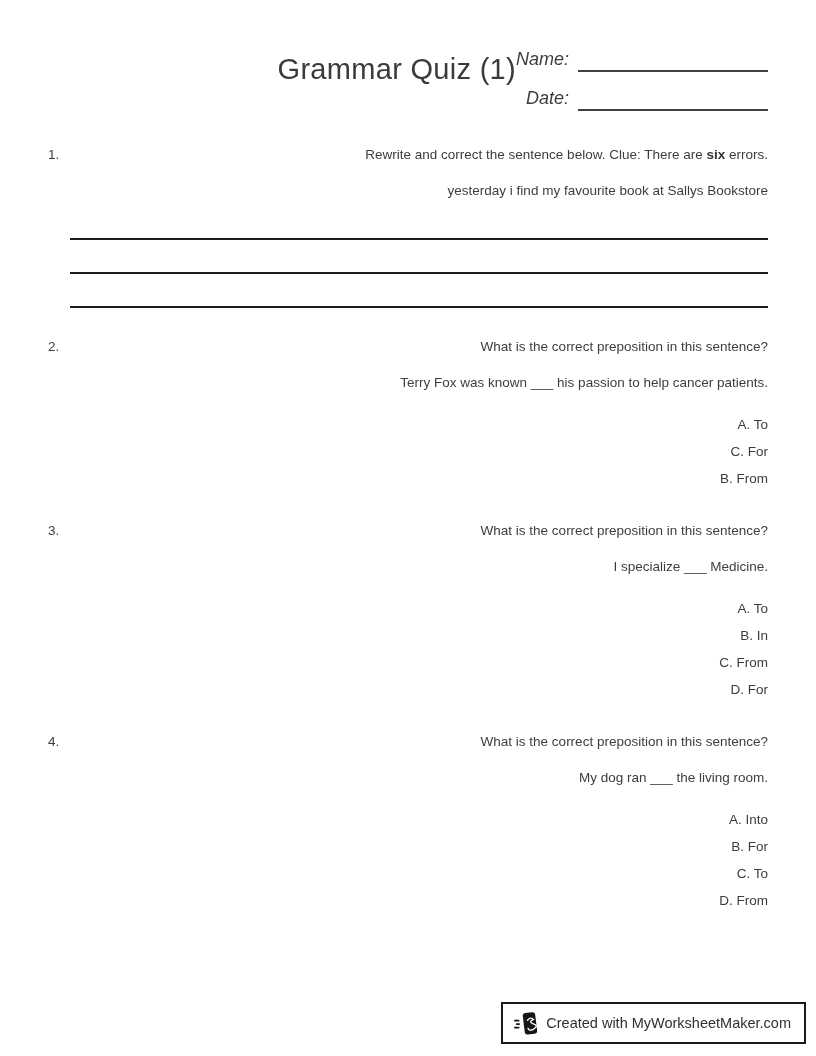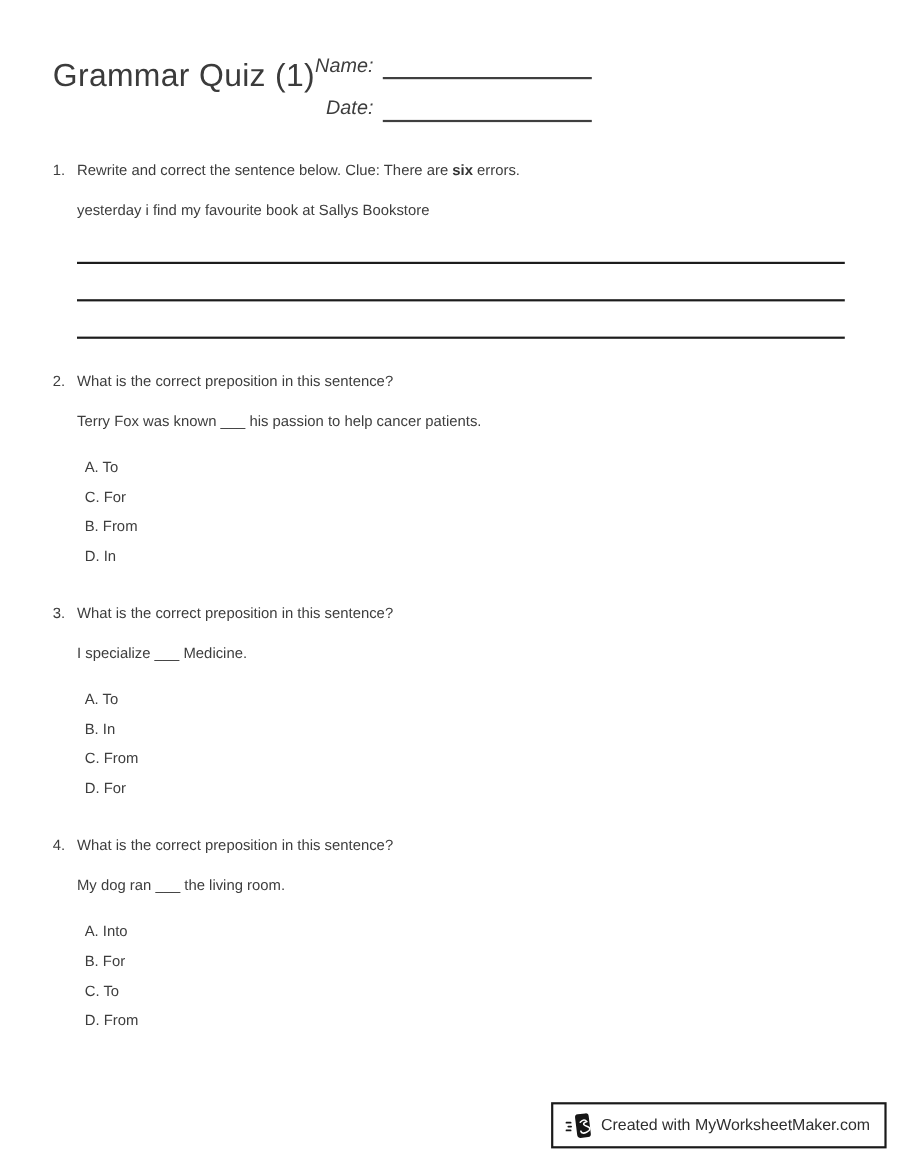--- a/index.html
+++ b/index.html
@@ -14,21 +14,21 @@
   }
   .page {
     position: absolute;
     inset: 0;
     padding: 46px 48px 0 48px;
   }
 
   
   .header {
     display: flex;
-    justify-content: flex-start;
+    justify-content: flex-end;
     align-items: flex-start;
     margin-bottom: 34px;
   }
   .title {
     font-size: 29px;
     font-weight: 400;
     color: #3b3b3b;
     letter-spacing: 0.3px;
     padding-top: 7px;
   }
@@ -61,21 +61,21 @@
     display: flex;
     margin-bottom: 29px;
     font-size: 13.5px;
     line-height: 20px;
   }
   .q-num {
     width: 22px;
     flex: 0 0 22px;
     color: #3d3d3d;
   }
-  .q-body { flex: 1; }
+  .q-body { flex: 1; text-align: right; }
   .q-text { margin-bottom: 16px; }
   .q-text b { font-weight: 700; color: #333; }
   .q-sentence { margin-bottom: 6px; }
 
   .answer-lines { padding-top: 0; }
   .answer-line {
     height: 33px;
     border-bottom: 2px solid #1c1c1c;
   }
   .answer-line + .answer-line { height: 34px; }
@@ -144,21 +144,20 @@
 
   <div class="question">
     <div class="q-num">2.</div>
     <div class="q-body">
       <p class="q-text">What is the correct preposition in this sentence?</p>
       <p class="q-sentence">Terry Fox was known ___ his passion to help cancer patients.</p>
       <ul class="options">
         <li class="option">A. To</li>
         <li class="option">C. For</li>
         <li class="option">B. From</li>
-        <li class="option">D. In</li>
       </ul>
     </div>
   </div>
 
   <div class="question">
     <div class="q-num">3.</div>
     <div class="q-body">
       <p class="q-text">What is the correct preposition in this sentence?</p>
       <p class="q-sentence">I specialize ___ Medicine.</p>
       <ul class="options">

